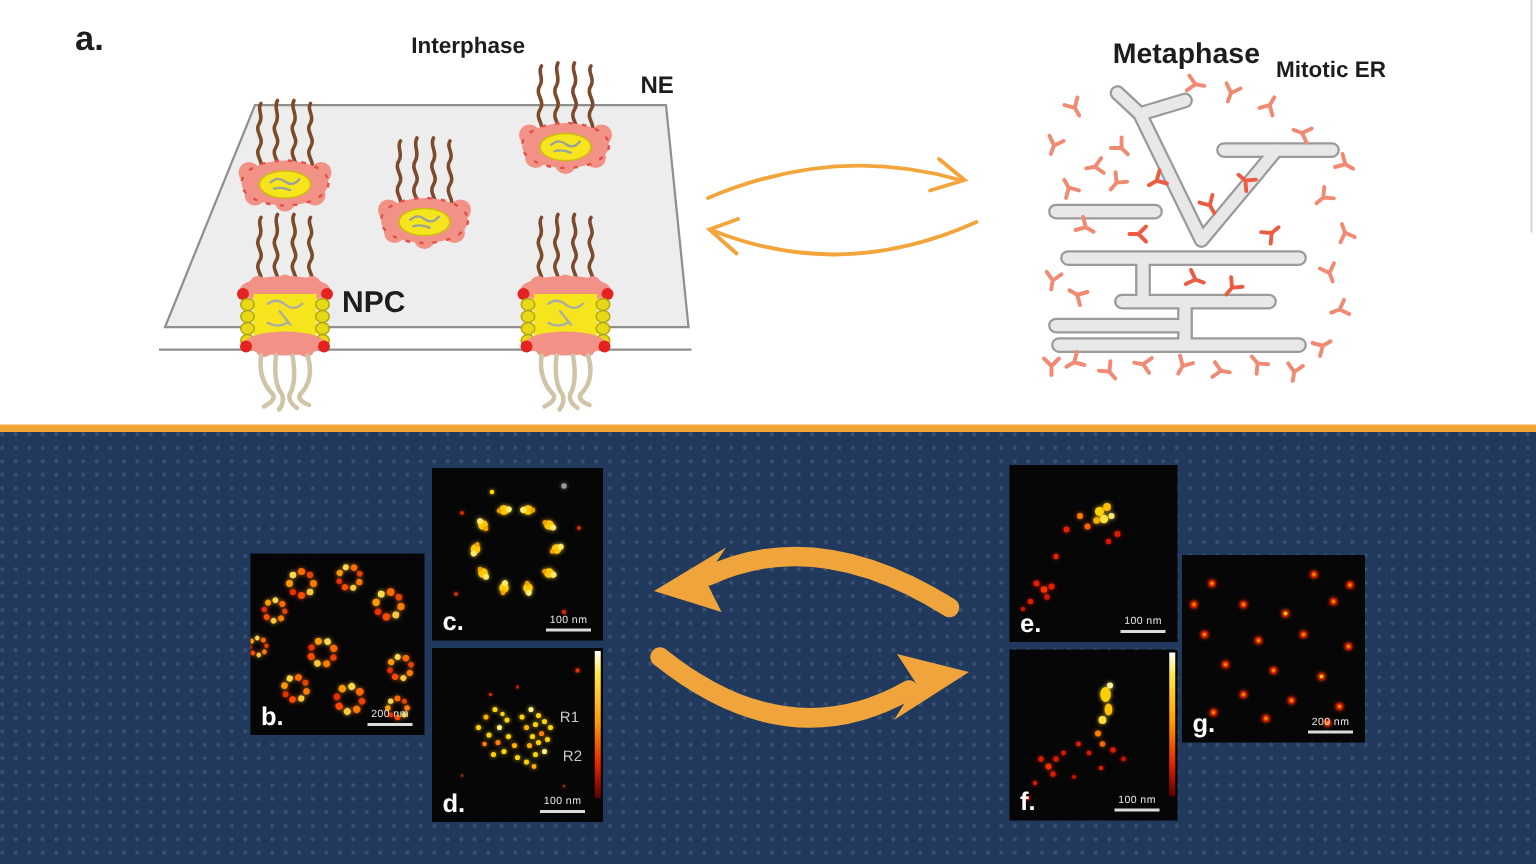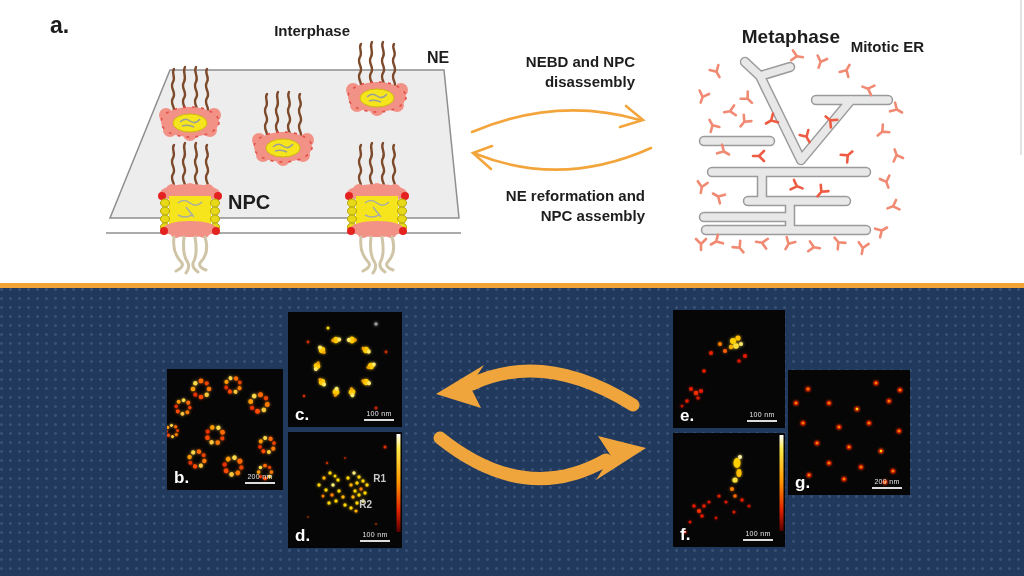--- a/index.html
+++ b/index.html
@@ -12,21 +12,21 @@
   .abs{position:absolute;left:0;top:0;}
   .figlabel{position:absolute;font-weight:bold;color:#1d1d1d;white-space:pre-line;}
   .center{text-align:right;}
   .micro{position:absolute;margin:0;background:#060606;}
   .micro svg{position:absolute;left:0;top:0;width:100%;height:100%;}
   .micro-label{position:absolute;left:7px;bottom:4px;color:#ffffff;font-weight:bold;font-size:17px;line-height:1;}
   .scalebar{position:absolute;right:8px;bottom:6px;display:flex;flex-direction:column;align-items:center;gap:2px;}
   .sbt{color:#e6e6e6;font-size:7px;line-height:1;letter-spacing:0.3px;}
   .sbl{display:block;width:30px;height:2px;background:#dcdcdc;}
   .lutpad .scalebar{right:12px;}
-  .anno{position:absolute;color:#c9c9c9;font-size:10px;font-weight:bold;line-height:1;}
+  .anno{position:absolute;color:#c9c9c9;font-size:10px;font-weight:normal;line-height:1;}
 </style>
 </head>
 <body>
 
 <div class="stage">
 
   <section class="top">
     <svg class="abs" width="1024" height="283" viewBox="0 0 1024 283">
       <defs>
         <g id="fil4" stroke="#7d4a2b" stroke-width="2.4" fill="none" stroke-linecap="round">
@@ -145,22 +145,20 @@
           <use href="#ySh" transform="translate(760,156) rotate(90)" color="#ed5c42"></use>
         </g>
       </g>
       <line x1="1021" y1="0" x2="1021" y2="155" stroke="#d8d8d8" stroke-width="1.5"></line>
     </svg>
 
     <div class="figlabel" style="left:50px;top:12px;font-size:23px">a.</div>
     <div class="figlabel center" style="left:240px;top:22px;width:110px;font-size:15px">Interphase</div>
     <div class="figlabel" style="left:427px;top:49px;font-size:16px">NE</div>
     <div class="figlabel" style="left:228px;top:191px;font-size:20px">NPC</div>
-    <div class="figlabel center" style="left:495px;top:52px;width:140px;font-size:15px;line-height:1.3">NEBD and NPC disassembly</div>
-    <div class="figlabel center" style="left:485px;top:186px;width:160px;font-size:15px;line-height:1.3">NE reformation and NPC assembly</div>
     <div class="figlabel center" style="left:730px;top:26px;width:110px;font-size:19px">Metaphase</div>
     <div class="figlabel center" style="left:820px;top:38px;width:104px;font-size:15px">Mitotic ER</div>
   </section>
 
   <div class="divider"></div>
 
   <section class="bottom">
 
     <svg width="0" height="0" style="position:absolute" aria-hidden="true">
       <defs>
@@ -303,21 +301,21 @@
           <circle cx="97" cy="15" r="1.5" fill="#e03000"></circle>
               <circle cx="20" cy="85" r="1" fill="#803000"></circle>
           <circle cx="88" cy="92" r="1" fill="#903000"></circle>
         </g>
           </defs>
         <use href="#dArt" filter="url(#gb)" opacity="0.85"></use>
           <use href="#dArt"></use>
         <rect x="108.5" y="2" width="4" height="98" fill="url(#lutg)"></rect>
       </svg>
       <span class="anno" style="right:16px;top:42px">R1</span>
-      <span class="anno" style="right:30px;top:68px">R2</span>
+      <span class="anno" style="right:14px;top:68px">R2</span>
       <span class="micro-label">d.</span>
       <span class="scalebar">
           <span class="sbt">100 nm</span>
           <span class="sbl"></span>
         </span>
     </figure>
 
     <figure class="micro" style="left:673px;top:22px;width:112px;height:118px">
       <svg viewBox="0 0 112 118">
         <defs>

